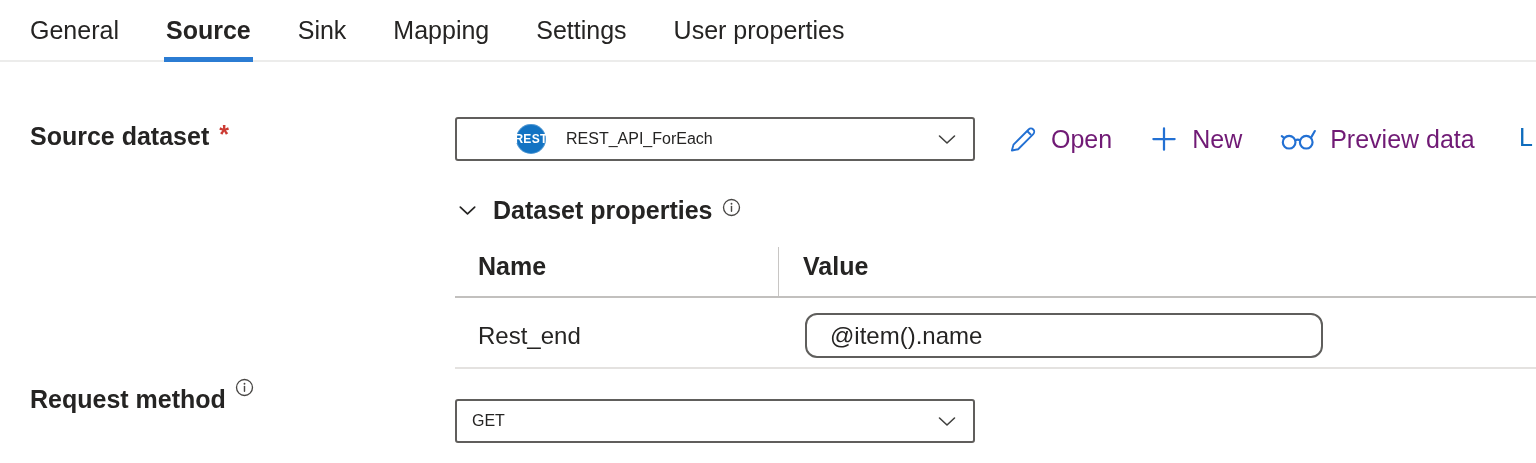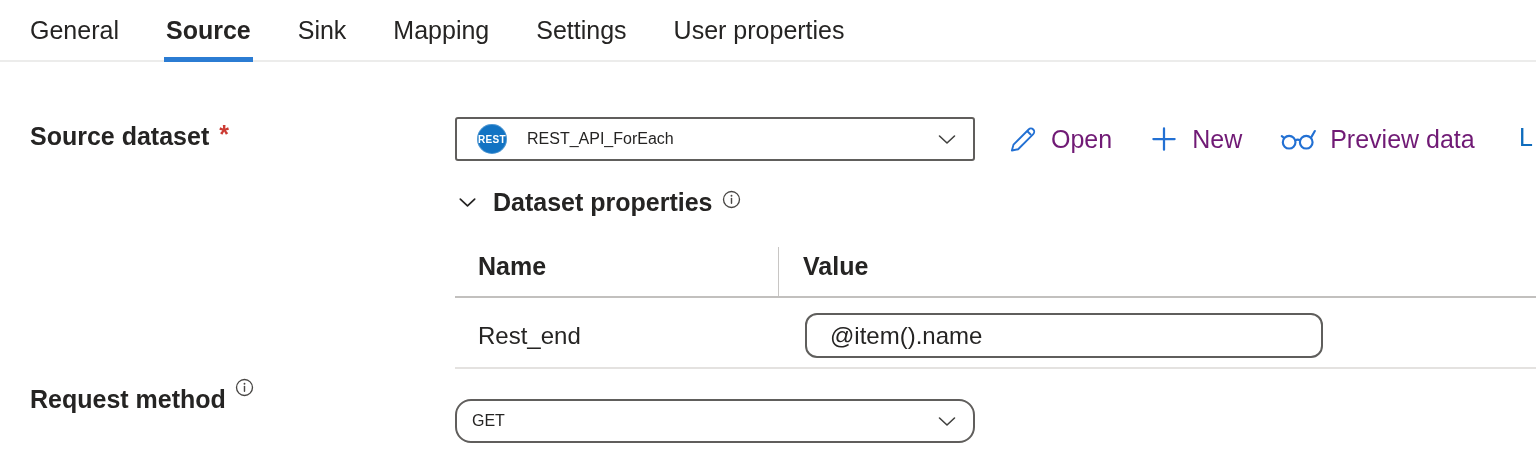--- a/index.html
+++ b/index.html
@@ -22,29 +22,29 @@
   
   .select{
     position:absolute;display:flex;align-items:center;background:#fff;cursor:pointer;
     border:2px solid #605e5c;border-radius:3px;box-sizing:border-box;
   }
   .select-label{font-size:16px;color:#252423;flex:1;white-space:nowrap;overflow:hidden;}
   .chev{width:24px;height:24px;color:#40403e;flex:none;}
   .rest-badge{
     width:30px;height:30px;border-radius:50%;background:#1273c3;color:#fff;flex:none;
     display:flex;align-items:center;justify-content:center;
-    font-size:10px;font-weight:700;letter-spacing:.3px;box-shadow:inset 0 0 0 1px rgba(255,255,255,.25);
+    font-size:12px;font-weight:700;letter-spacing:.3px;box-shadow:inset 0 0 0 1px rgba(255,255,255,.25);margin-left:39px;
   }
   
   .actions{position:absolute;left:1008px;top:117px;height:44px;display:flex;align-items:center;gap:37px;}
   .action{display:flex;align-items:center;gap:13px;font-size:25px;color:#701a75;cursor:pointer;white-space:nowrap;}
   .action .ico{color:#2270d3;flex:none;}
   .clipped-link{position:absolute;left:1519px;top:123px;font-size:25px;color:#0f6cbd;cursor:pointer;}
   
-  .section-head{position:absolute;left:456px;top:188px;display:flex;align-items:center;cursor:pointer;text-align:center;}
+  .section-head{position:absolute;left:456px;top:196px;display:flex;align-items:center;cursor:pointer;text-align:center;}
   .section-chev{width:23px;height:23px;color:#252423;flex:none;}
   .section-title{margin-left:14px;font-size:25px;font-weight:600;color:#252423;}
   
   .col-head{position:absolute;font-size:25px;font-weight:600;color:#252423;}
   .col-divider{position:absolute;left:778px;top:247px;width:1px;height:49px;background:#c8c6c4;}
   .header-rule{position:absolute;left:455px;top:296px;width:1081px;height:2px;background:#c2c0be;}
   .row-name{position:absolute;font-size:24px;color:#252423;}
   .value-input{
     position:absolute;left:805px;top:313px;width:518px;height:45px;box-sizing:border-box;
     border:2px solid #5f5e5c;border-radius:12px;padding:0 12px 0 23px;
@@ -130,20 +130,20 @@
 
   <div class="field-label" style="left:30px;top:385px;">
     <span>Request method</span>
     <svg class="info-ico" viewBox="0 0 20 20">
       <circle cx="10" cy="10" r="8.4" fill="none" stroke="currentColor" stroke-width="1.4"></circle>
       <path d="M10 9v5" stroke="currentColor" stroke-width="1.5" stroke-linecap="round"></path>
       <circle cx="10" cy="6" r="1" fill="currentColor"></circle>
     </svg>
   </div>
 
-  <div class="select" style="left:455px;top:399px;width:520px;height:44px;padding:0 14px 0 15px;border-radius:16px;">
+  <div class="select" style="left:455px;top:399px;width:520px;height:44px;padding:0 14px 0 15px;">
     <span class="select-label">GET</span>
     <svg class="chev" viewBox="0 0 24 24">
       <path d="M4.5 9l7.5 7 7.5-7" fill="none" stroke="currentColor" stroke-width="1.6" stroke-linecap="round" stroke-linejoin="round"></path>
     </svg>
   </div>
 
 </div>
 
 </body></html>

